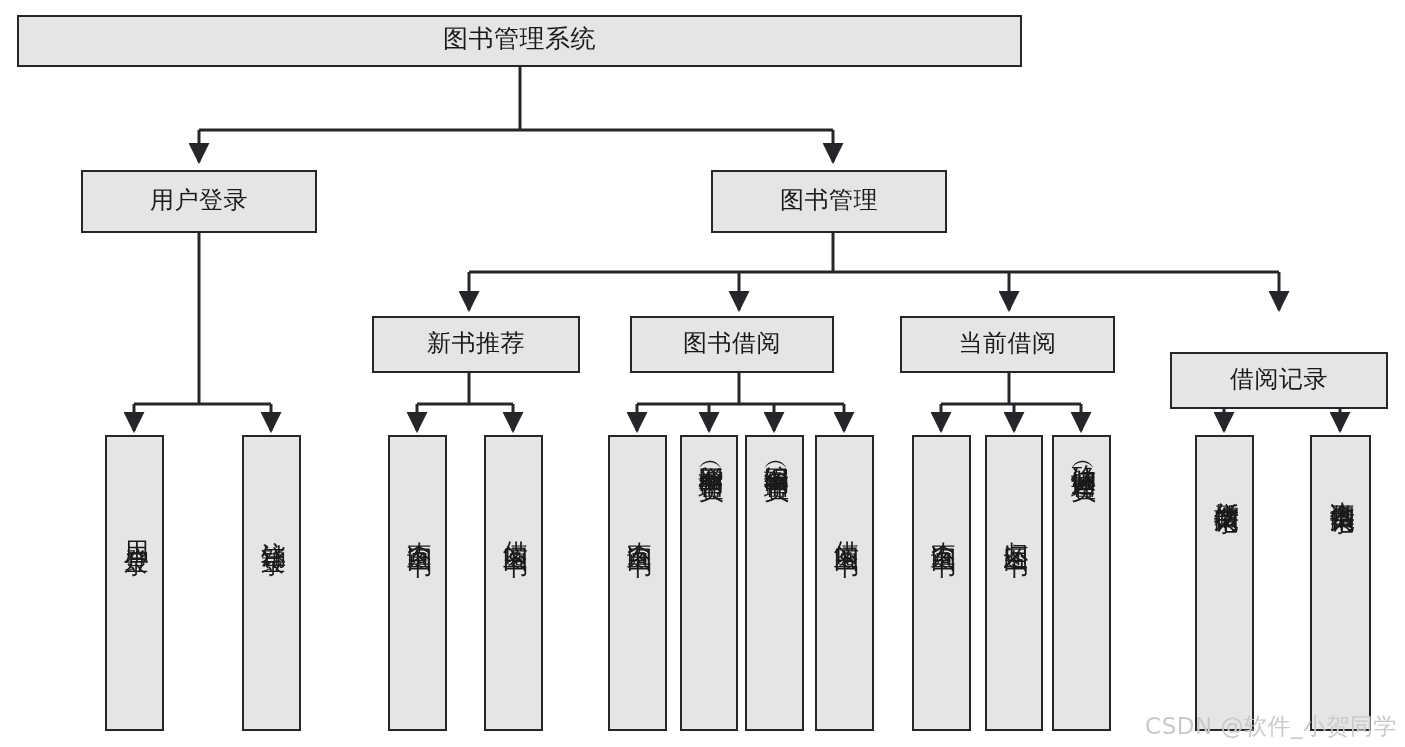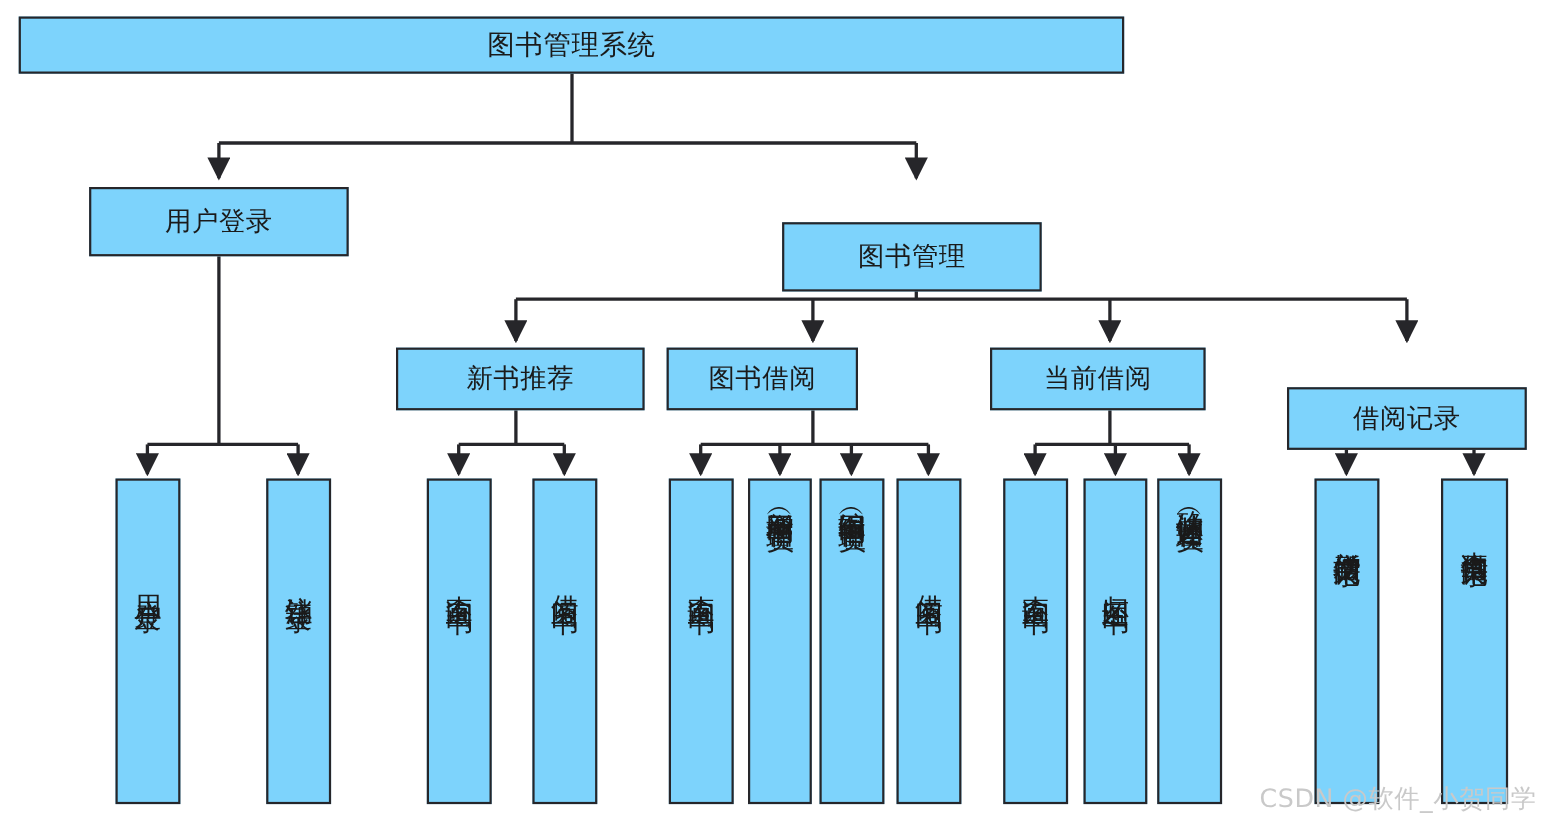--- a/index.html
+++ b/index.html
@@ -8,26 +8,27 @@
     background:#ffffff;
     font-family:"DejaVu Sans","Liberation Sans",sans-serif;
     overflow:hidden;
   }
   #canvas{position:relative;width:1405px;height:747px;}
   svg.connectors{position:absolute;left:0;top:0;width:1405px;height:747px;pointer-events:none;}
 
   .node{
     position:absolute;
     box-sizing:border-box;
-    background:#7dd3fc;
+    background:#e5e5e5;
     border:2px solid #26262a;
     display:flex;
     align-items:center;
     justify-content:center;
     color:#1a1a1a;
+    font-family:Liberation Mono, monospace;
   }
   .node .lbl{
     display:block;
     line-height:1.06;
     white-space:nowrap;
     letter-spacing:0.5px;
   }
   
   .h-node .lbl{font-size:24px;}
   #n-root .lbl{font-size:25px;}
@@ -112,31 +113,31 @@
     </g>
   </svg>
 
   <div class="node h-node" id="n-root" style="left:17px;top:15px;width:1005px;height:52px;">
     <span class="lbl">图书管理系统</span>
   </div>
 
   <div class="node h-node" style="left:81px;top:170px;width:236px;height:63px;">
     <span class="lbl">用户登录</span>
   </div>
-  <div class="node h-node" style="left:711px;top:170px;width:236px;height:63px;margin-top:32px;">
+  <div class="node h-node" style="left:711px;top:170px;width:236px;height:63px;">
     <span class="lbl">图书管理</span>
   </div>
 
-  <div class="node h-node" style="left:360px;top:316px;width:226px;height:57px;">
+  <div class="node h-node" style="left:372px;top:316px;width:208px;height:57px;">
     <span class="lbl">新书推荐</span>
   </div>
-  <div class="node h-node" style="left:606px;top:316px;width:174px;height:57px;">
+  <div class="node h-node" style="left:630px;top:316px;width:204px;height:57px;">
     <span class="lbl">图书借阅</span>
   </div>
-  <div class="node h-node" style="left:900px;top:316px;width:196px;height:57px;">
+  <div class="node h-node" style="left:900px;top:316px;width:215px;height:57px;">
     <span class="lbl">当前借阅</span>
   </div>
   <div class="node h-node" style="left:1170px;top:316px;width:218px;height:57px;margin-top:36px;">
     <span class="lbl">借阅记录</span>
   </div>
 
   <div class="node v-node" style="left:105px;top:435px;width:59px;height:296px;padding-top:84px;">
     <span class="lbl">用户登录</span>
   </div>
   <div class="node v-node" style="left:242px;top:435px;width:59px;height:296px;padding-top:84px;">

